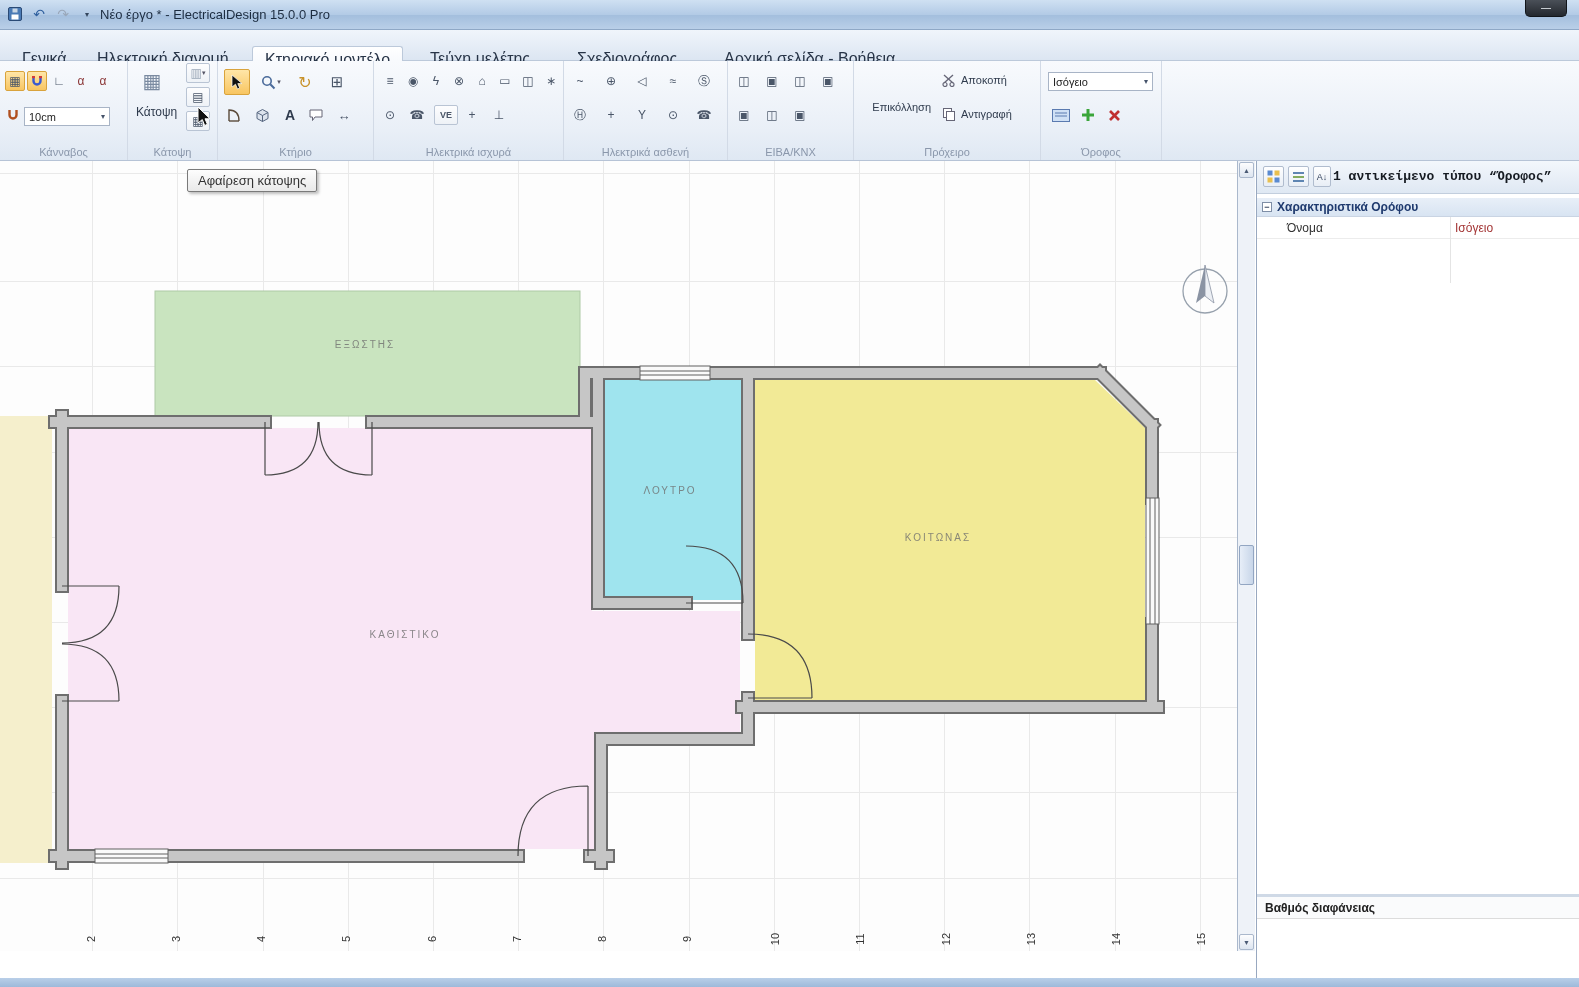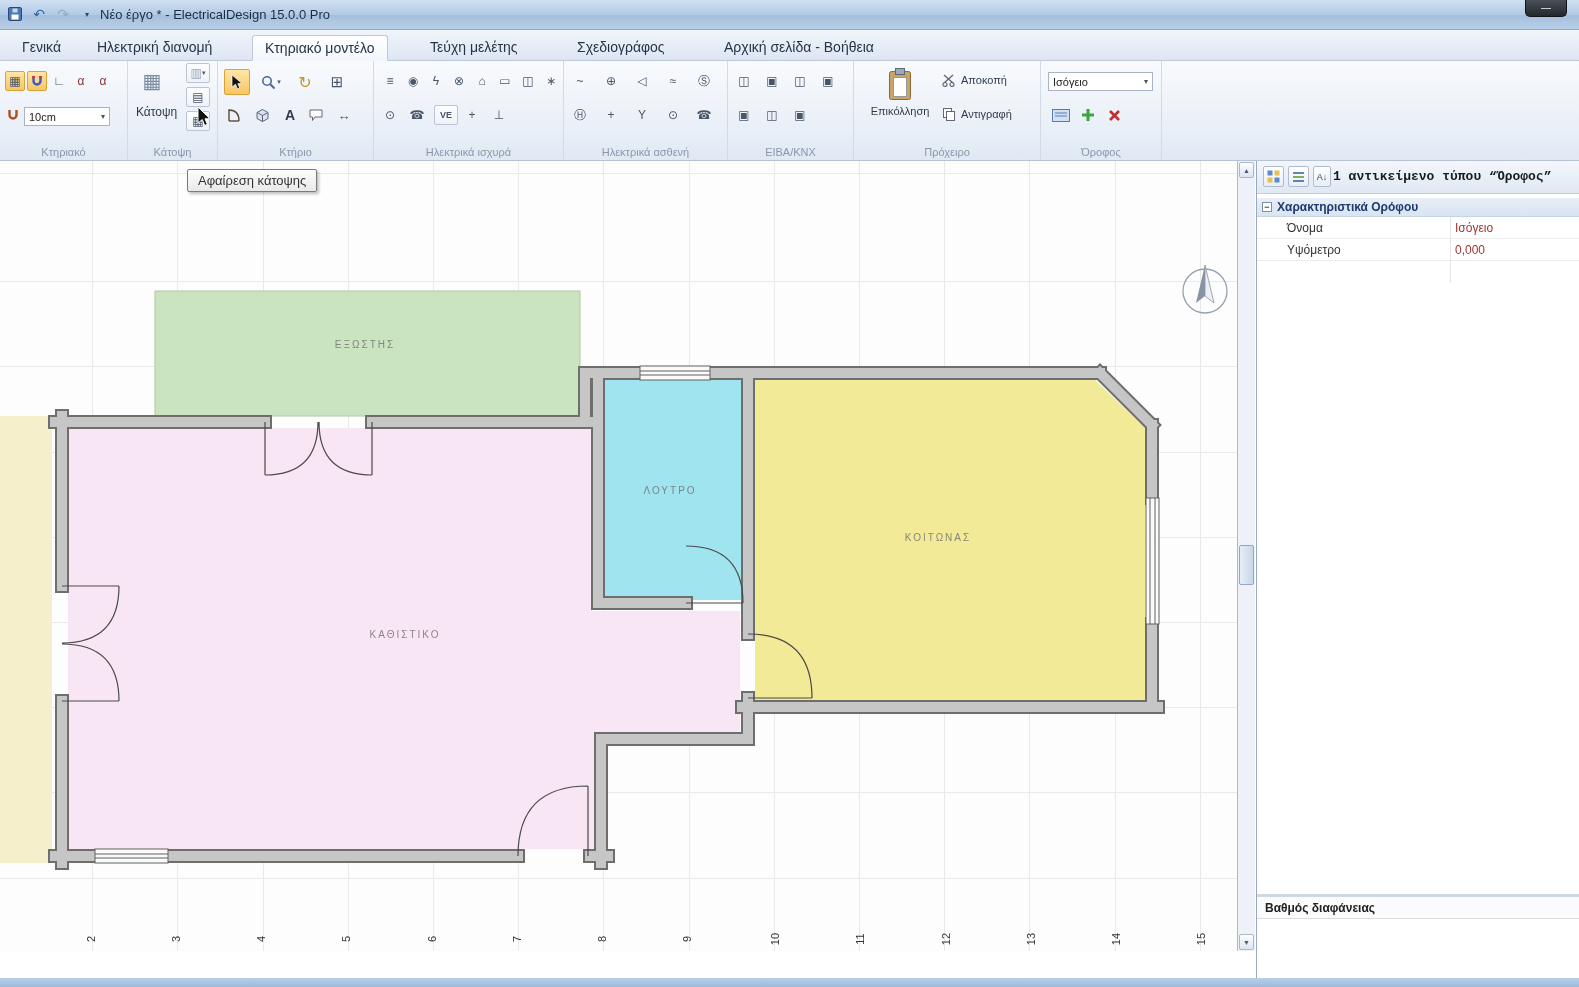--- a/index.html
+++ b/index.html
@@ -15,38 +15,38 @@
   .qat .glyph { font-size:14px; color:#2f5f9e; }
   .qat .glyph.dis { color:#9aa8ba; }
   .title-text { position:absolute; left:100px; top:7px; font-size:13px; color:#1c2c40; }
   .win-controls { position:absolute; right:12px; top:0; }
   .win-pill { width:42px; height:17px; background:linear-gradient(#4a5058,#23282e); border:1px solid #11151a;
     border-top:none; border-radius:0 0 5px 5px; color:#eef2f6; font-size:10px; text-align:center; line-height:15px; }
 
   
   .tabbar { position:absolute; left:0; top:30px; width:1579px; height:31px;
     background:linear-gradient(#f0f5fb,#dce6f2); border-bottom:1px solid #bcc9da; }
-  .rtab { position:absolute; top:5px; height:26px; padding:4px 12px; font-size:14px; color:#273447; white-space:nowrap; }
+  .rtab { position:absolute; top:16px; height:26px; padding:4px 12px; font-size:16px; color:#273447; white-space:nowrap; }
   .rtab.active { background:linear-gradient(#ffffff,#f2f6fb); border:1px solid #bcc9da; border-bottom:1px solid #f4f8fc;
     border-radius:3px 3px 0 0; }
 
   
   .ribbon { position:absolute; left:0; top:61px; width:1579px; height:100px;
     background:linear-gradient(#f8fafd,#e9eff7 70%, #dfe8f3); border-bottom:1px solid #b6c3d6; }
   .grp { position:absolute; top:0; height:99px; border-right:1px solid #d2dae6; }
   .grp-label { position:absolute; bottom:2px; left:0; right:0; text-align:center; font-size:11px; color:#8a97ab; white-space:nowrap; }
   .mb { position:absolute; width:20px; height:20px; display:flex; align-items:center; justify-content:center;
     font-size:12px; color:#4a5668; border:1px solid transparent; border-radius:2px; }
   .mb.orange { background:linear-gradient(#ffe6a8,#f8c561); border-color:#d9a33c; }
   .mb.framed { border-color:#b9c4d4; background:linear-gradient(#fdfdfe,#eef2f7); }
   .combo { position:absolute; background:#fff; border:1px solid #a8b4c6; height:19px; font-size:11px;
     display:flex; align-items:center; padding:0 4px; color:#222; }
   .combo .caret { margin-left:auto; font-size:8px; color:#45536a; }
   .btn-label { font-size:12px; color:#2f3b4d; white-space:nowrap; }
-  .bigbtn { position:absolute; display:flex; flex-direction:column; align-items:center; border:1px solid transparent; border-radius:3px; }
+  .bigbtn { position:absolute; display:flex; flex-direction:row; align-items:center; border:1px solid transparent; border-radius:3px; }
   .hbtn { position:absolute; display:flex; align-items:center; gap:5px; font-size:12px; color:#2f3b4d; white-space:nowrap; }
 
   
   .canvas { position:absolute; left:0; top:161px; width:1237px; height:790px; background:#fdfdfd;
     background-image:
       repeating-linear-gradient(to right, transparent 0px, transparent 84.2px, #e9e9e9 84.2px, #e9e9e9 85.2px),
       repeating-linear-gradient(to bottom, transparent 0px, transparent 84.2px, #e9e9e9 84.2px, #e9e9e9 85.2px);
     background-position: 8px 36px, 8px 36px; overflow:hidden; }
   .room-label { position:absolute; transform:translateX(-50%); font-size:10px; letter-spacing:2px;
     color:rgba(110,110,110,0.8); white-space:nowrap; }
@@ -161,21 +161,21 @@
         </div>
       <div style="position:absolute;left:7px;top:48px;">
         <svg width="12" height="13">
             <path d="M2.5,1 v5 a3.5,3.5 0 0 0 7,0 v-5" fill="none" stroke="#b05020" stroke-width="2.4"></path>
           </svg>
       </div>
       <div class="combo" style="left:24px;top:46px;width:86px;">
         <span>10cm</span>
         <span class="caret">▾</span>
       </div>
-      <div class="grp-label">Κτηριακό</div>
+      <div class="grp-label">Κάνναβος</div>
     </div>
 
     <div class="grp" style="left:128px;width:90px;">
       <div class="mb" style="left:10px;top:6px;width:28px;height:28px;font-size:20px;color:#7a8aa0;">
           <span>▦</span>
         </div>
       <div class="hbtn" style="left:8px;top:44px;">
         <span class="btn-label">Κάτοψη</span>
       </div>
       <div class="mb framed" style="left:58px;top:2px;width:24px;">
@@ -499,24 +499,20 @@
 
     <div class="rp-section">
       <span class="minus-box">−</span>
       <span class="txt">Χαρακτηριστικά Ορόφου</span>
     </div>
 
     <div class="prow" style="top:56px;">
       <span class="plabel">Όνομα</span>
       <span class="pvalue">Ισόγειο</span>
     </div>
-    <div class="prow" style="top:78px;">
-      <span class="plabel">Υψόμετρο</span>
-      <span class="pvalue">0,000</span>
-    </div>
     <div class="pcol-line"></div>
 
     <div class="rp-splitter"></div>
     <div class="rp-bottom-header">Βαθμός διαφάνειας</div>
   </div>
 
   <svg style="position:absolute;left:196px;top:106px;z-index:60;" width="16" height="22">
     <path d="M2,1 L2,17 L6.3,13.6 L8.7,19.5 L11.4,18.3 L9,12.8 L14,12.8 Z" fill="#111" stroke="#fff" stroke-width="1"></path>
   </svg>
 

